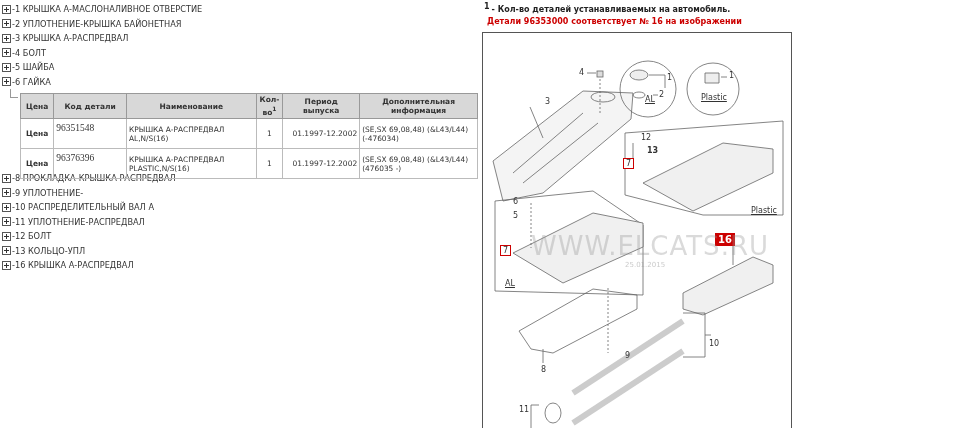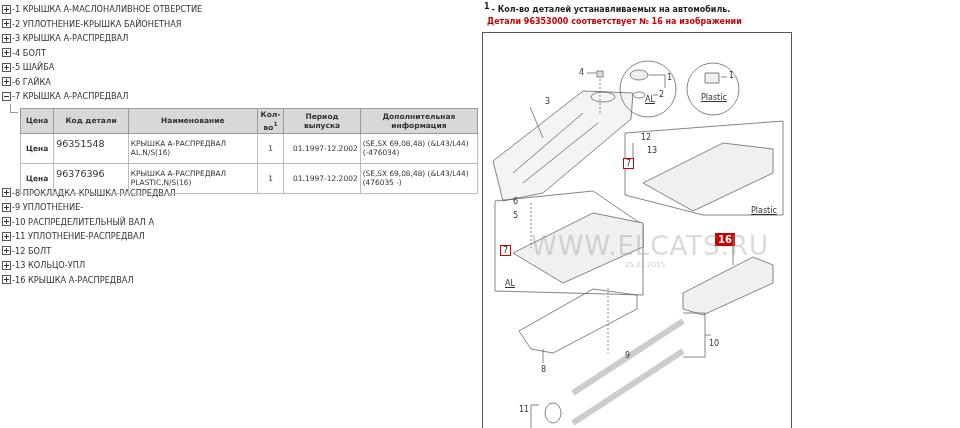--- a/index.html
+++ b/index.html
@@ -11,21 +11,21 @@
   .box { width:7px; height:7px; border:1px solid #555; position:relative; margin-right:1px; flex:none; background:#fff; }
   .box::before { content:""; position:absolute; left:1px; right:1px; top:3px; height:1px; background:#333; }
   .box.plus::after { content:""; position:absolute; top:1px; bottom:1px; left:3px; width:1px; background:#333; }
 
   .subwrap { position:relative; margin-left:8px; height:82px; }
   .connector { position:absolute; left:0; top:0; width:7px; height:8px; border-left:1px solid #999; border-bottom:1px solid #999; }
   table.parts { position:absolute; left:10px; top:4px; border-collapse:collapse; border:1px solid #404040; font-size:7.5px; }
   table.parts th { background:#d8d8d8; border:1px solid #999; font-weight:bold; color:#333; padding:1px 2px; height:22px; line-height:9px; text-align:center; }
   table.parts td { border:1px solid #bbb; padding:1px 2px; height:24px; vertical-align:middle; color:#333; }
   .price { color:#c00; font-weight:bold; text-align:center; width:30px; }
-  .code { font-size:9.5px; vertical-align:top !important; padding-top:4px !important; width:76px; }
+  .code { font-size:9.5px; vertical-align:top !important; padding-top:4px !important; width:76px;font-family:Liberation Serif, serif; }
   .name { width:142px; font-size:7.4px; line-height:9px; }
   .qty { width:22px; text-align:center; }
   .period { width:82px; text-align:right; }
   .info { width:124px; font-size:7.4px; line-height:9px; }
   sup.sm { font-size:6px; }
 
   .note1 { position:absolute; left:484px; top:2px; font-weight:bold; font-size:8px; color:#222; }
   .note1 sup { font-size:8px; vertical-align:3px; margin-right:2px; }
   .note2 { position:absolute; left:487px; top:17px; font-weight:bold; font-size:8px; color:#c00; }
 
@@ -56,24 +56,20 @@
       <span class="box plus"></span>
       <span>-4 БОЛТ</span>
     </div>
   <div class="tree-item">
       <span class="box plus"></span>
       <span>-5 ШАЙБА</span>
     </div>
   <div class="tree-item">
       <span class="box plus"></span>
       <span>-6 ГАЙКА</span>
-    </div>
-  <div class="tree-item">
-      <span class="box"></span>
-      <span>-7 КРЫШКА А-РАСПРЕДВАЛ</span>
     </div>
 
   <div class="subwrap">
     <div class="connector"></div>
     <table class="parts">
       <thead>
         <tr>
           <th>Цена</th>
           <th>Код детали</th>
           <th>Наименование</th>
@@ -183,21 +179,21 @@
   </svg>
 
   <span class="lbl" style="left:96px;top:35px;">4</span>
   <span class="lbl" style="left:62px;top:64px;">3</span>
   <span class="lbl" style="left:184px;top:40px;">1</span>
   <span class="lbl" style="left:176px;top:57px;">2</span>
   <span class="lbl" style="left:246px;top:38px;">1</span>
   <span class="lbl" style="left:162px;top:62px;text-decoration:underline;">AL</span>
   <span class="lbl" style="left:218px;top:60px;text-decoration:underline;">Plastic</span>
   <span class="lbl" style="left:158px;top:100px;">12</span>
-  <span class="lbl" style="left:164px;top:113px;">13</span>
+  <span class="lbl" style="left:164px;top:113px;font-weight:bold;">13</span>
   <span class="redbox" style="left:140px;top:125px;">7</span>
   <span class="lbl" style="left:268px;top:173px;text-decoration:underline;">Plastic</span>
   <span class="lbl" style="left:30px;top:164px;">6</span>
   <span class="lbl" style="left:30px;top:178px;">5</span>
   <span class="redbox" style="left:17px;top:212px;">7</span>
   <span class="lbl" style="left:22px;top:246px;text-decoration:underline;">AL</span>
   <span class="redfill" style="left:232px;top:200px;">16</span>
   <span class="lbl" style="left:58px;top:332px;">8</span>
   <span class="lbl" style="left:142px;top:318px;">9</span>
   <span class="lbl" style="left:226px;top:306px;">10</span>

